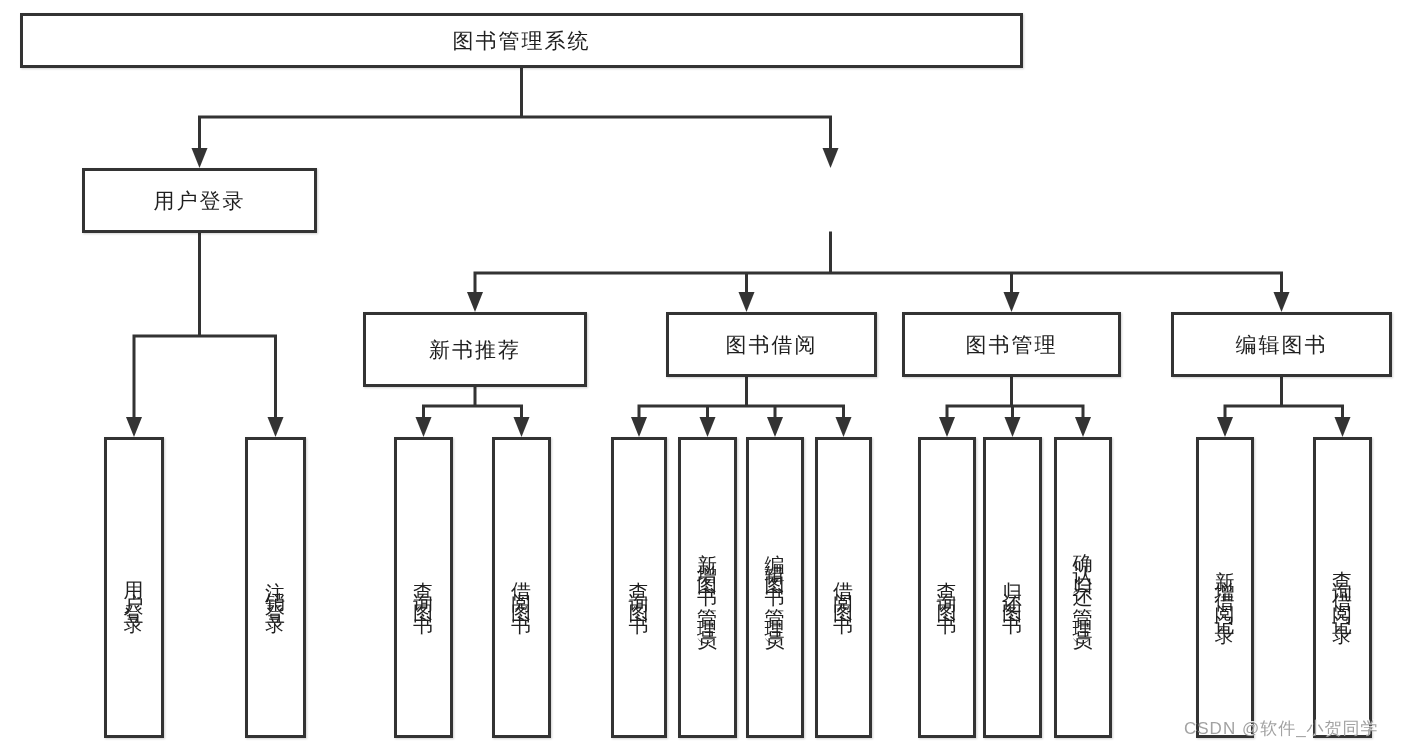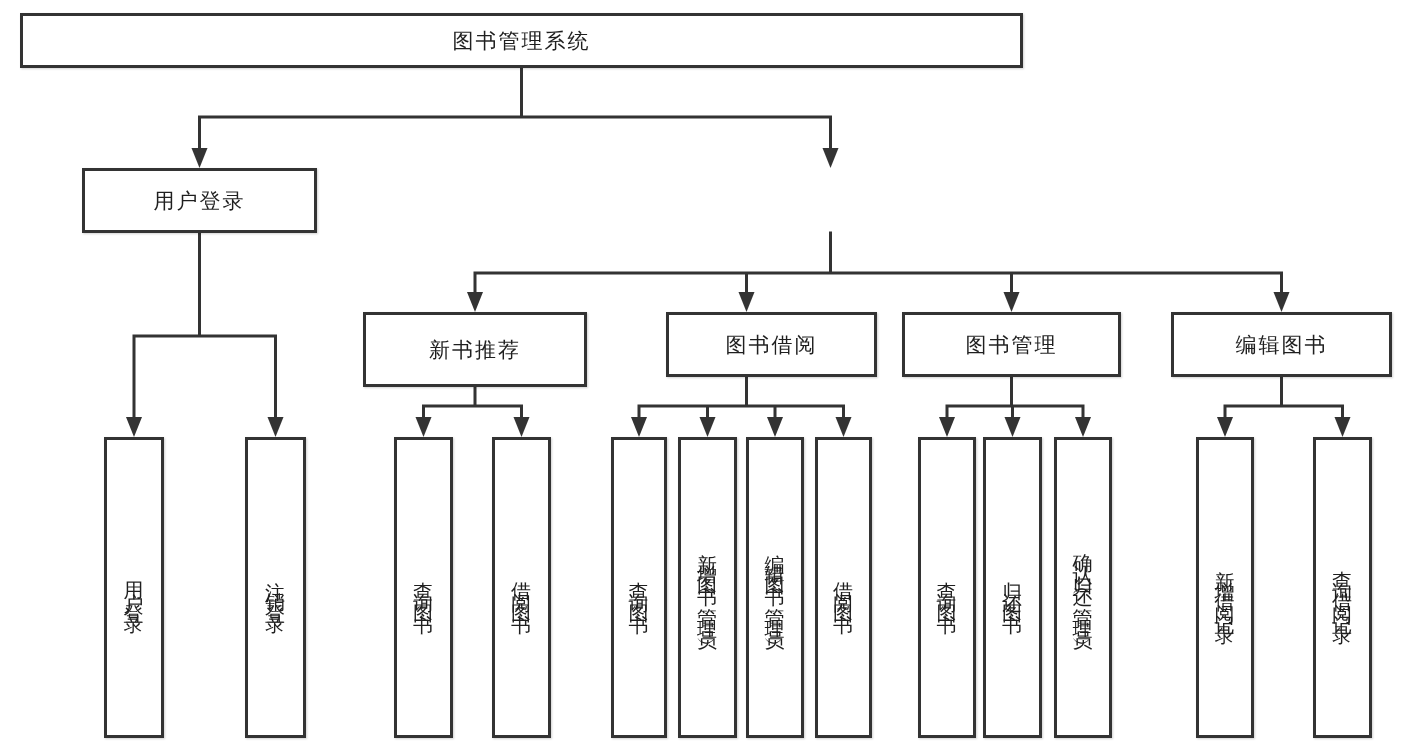--- a/index.html
+++ b/index.html
@@ -149,14 +149,15 @@
     <span class="vlbl">确认归还（管理员）</span>
   </div>
 
   <div class="vbox" style="left:1196px;top:437px;width:58px;height:301px">
     <span class="vlbl">新增借阅记录</span>
   </div>
   <div class="vbox" style="left:1313px;top:437px;width:59px;height:301px">
     <span class="vlbl">查询借阅记录</span>
   </div>
 
+  <div id="watermark">CSDN @软件_小贺同学</div>
 
 </div>
 
 </body></html>

